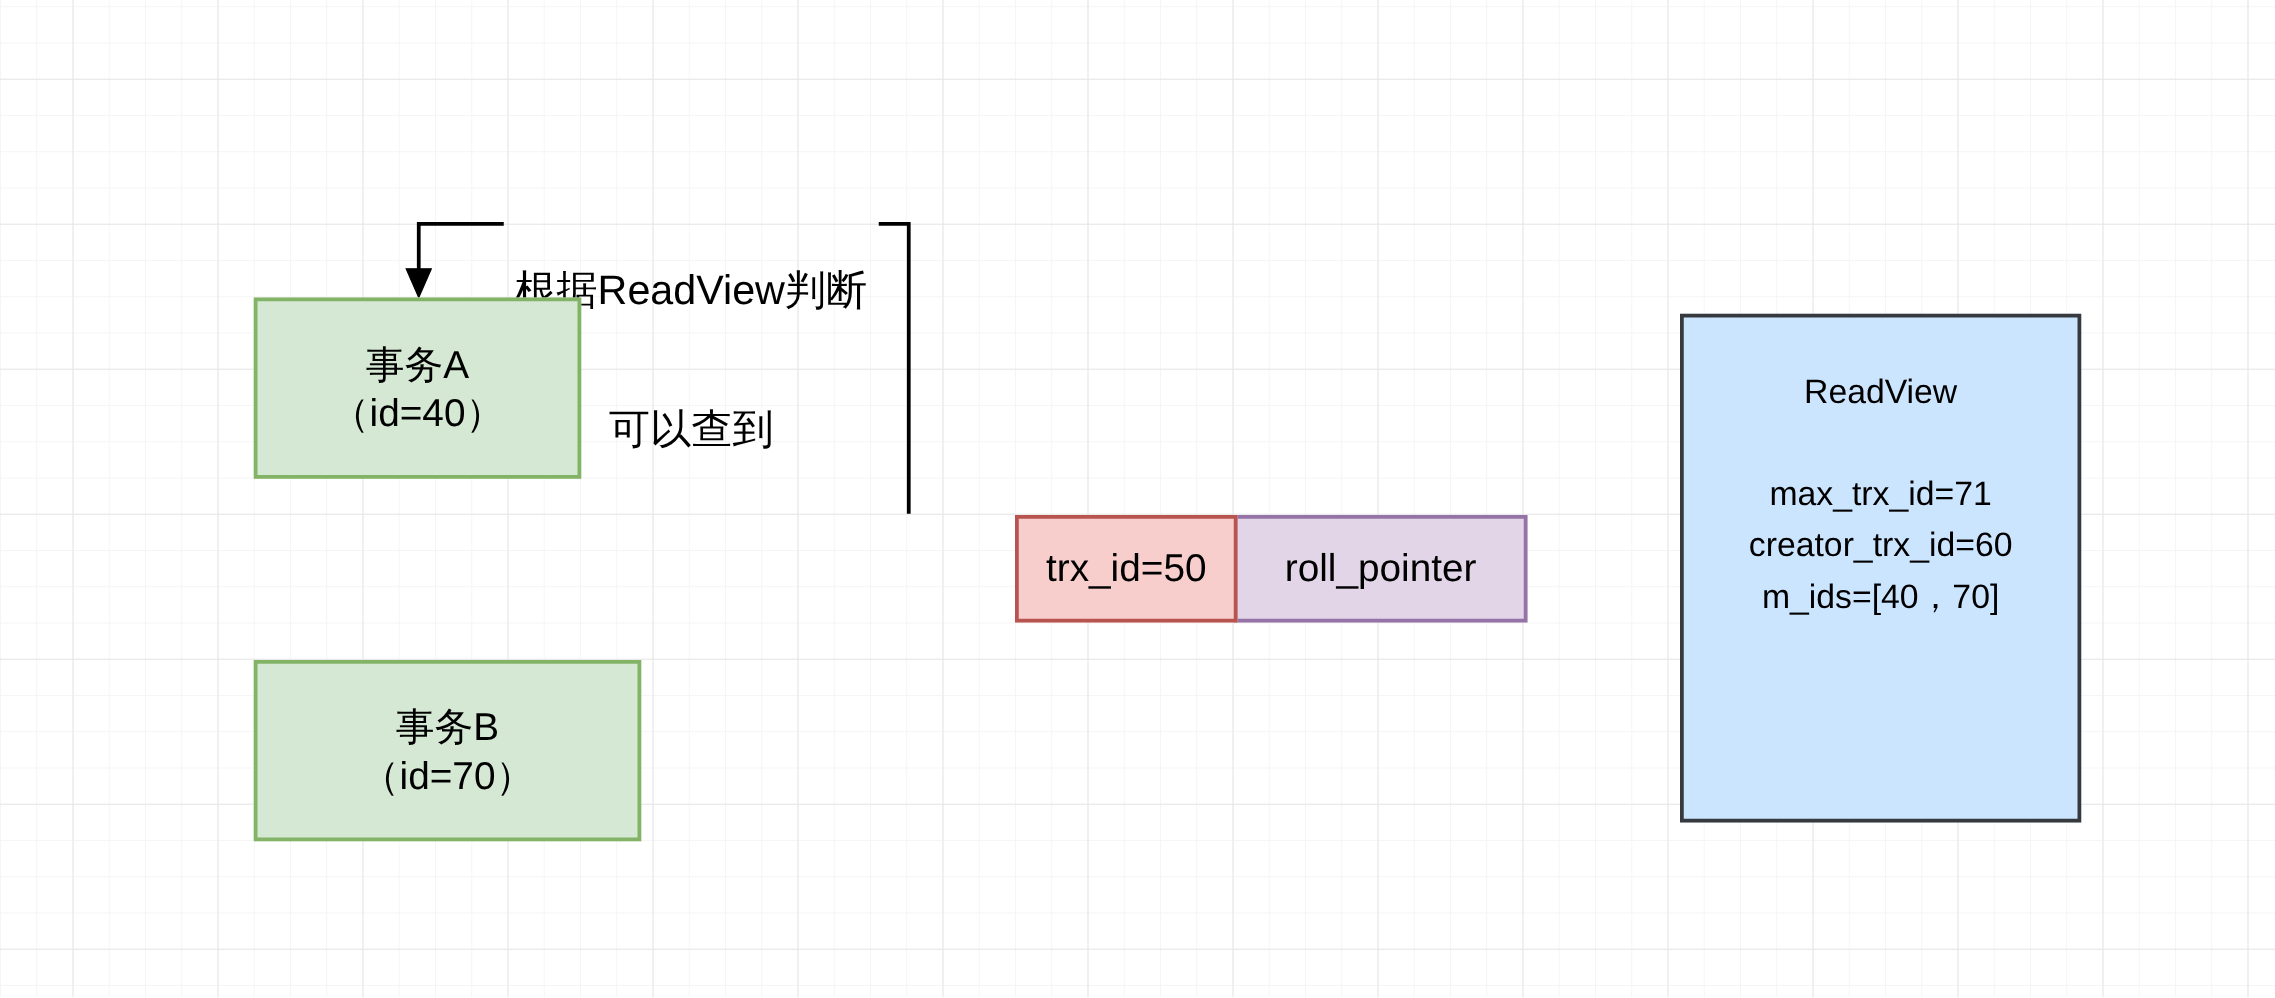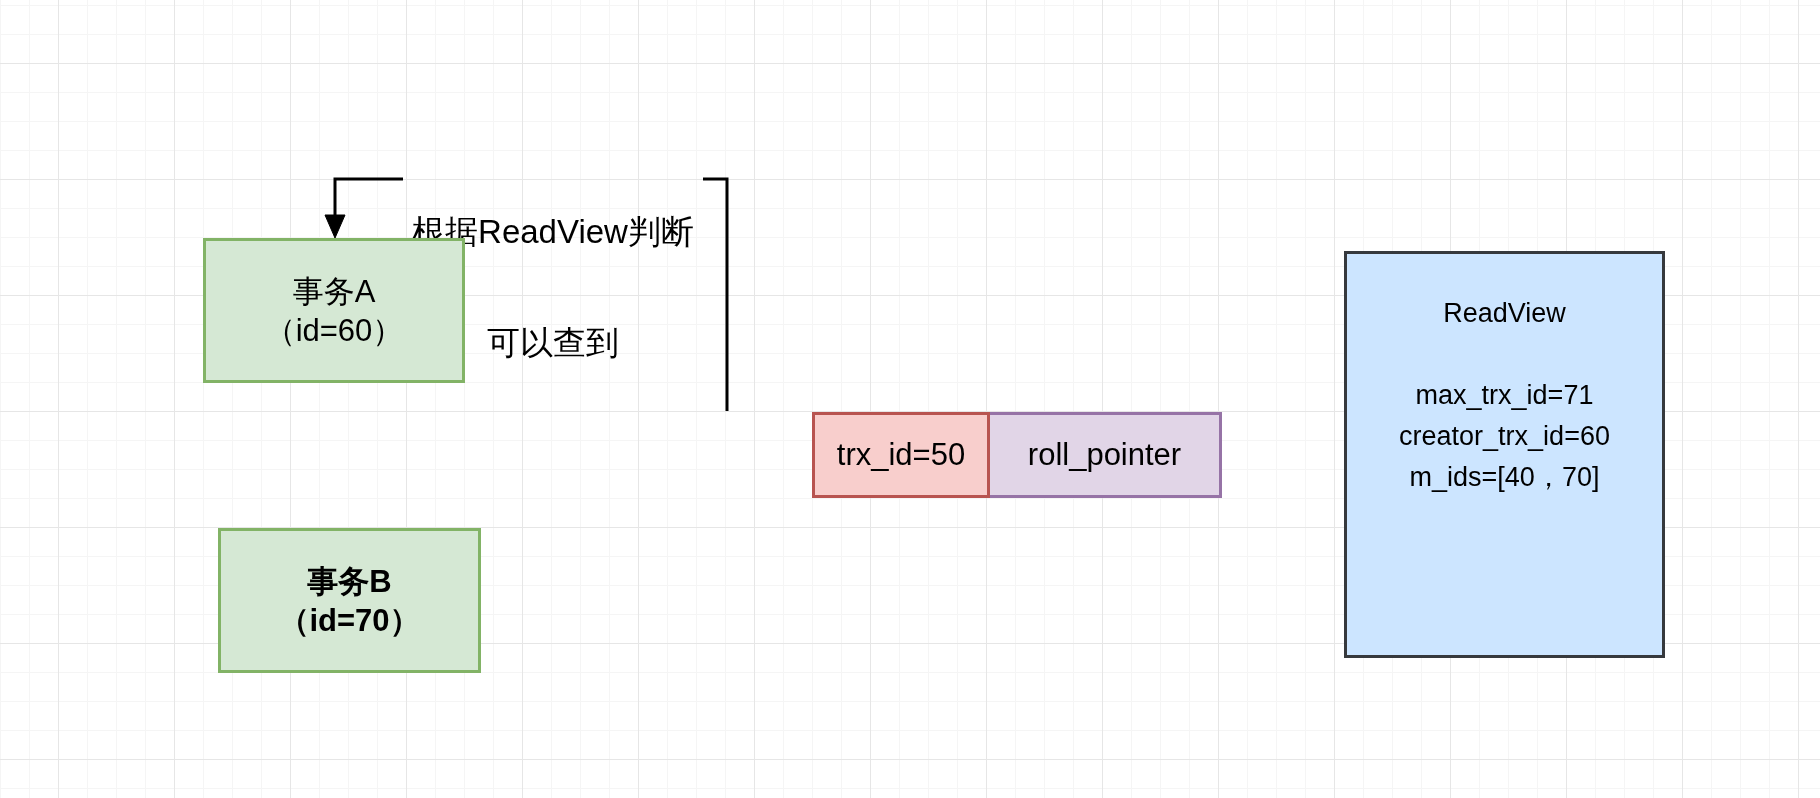--- a/index.html
+++ b/index.html
@@ -40,21 +40,21 @@
     text-align: center;
   }
   .node-line { white-space: pre; }
   .green-box {
     background: #d5e8d4;
     border: 3px solid #82b366;
     font-size: 31px;
     line-height: 39px;
   }
   #transaction-a-box { left: 203px; top: 226px; width: 262px; height: 145px; margin-top: 12px; }
-  #transaction-b-box { left: 218px; top: 528px; width: 263px; height: 145px; font-weight: bold; }
+  #transaction-b-box { left: 203px; top: 528px; width: 310px; height: 145px; }
 
   .record-cell {
     position: absolute;
     box-sizing: border-box;
     top: 412px;
     height: 86px;
     display: flex;
     align-items: center;
     justify-content: center;
     font-size: 31px;
@@ -101,21 +101,21 @@
     <polyline points="703,179 727,179 727,411" fill="none" stroke="#000000" stroke-width="3"></polyline>
   </svg>
 
   <div id="annotation-text">
     <div class="node-line">根据ReadView判断</div>
     <div class="node-line">可以查到</div>
   </div>
 
   <div class="node green-box" id="transaction-a-box">
     <div class="node-line">事务A</div>
-    <div class="node-line">（id=60）</div>
+    <div class="node-line">（id=40）</div>
   </div>
 
   <div class="node green-box" id="transaction-b-box">
     <div class="node-line">事务B</div>
     <div class="node-line">（id=70）</div>
   </div>
 
   <div class="record-cell" id="record-cell-trxid">trx_id=50</div>
   <div class="record-cell" id="record-cell-rollptr">roll_pointer</div>
 

